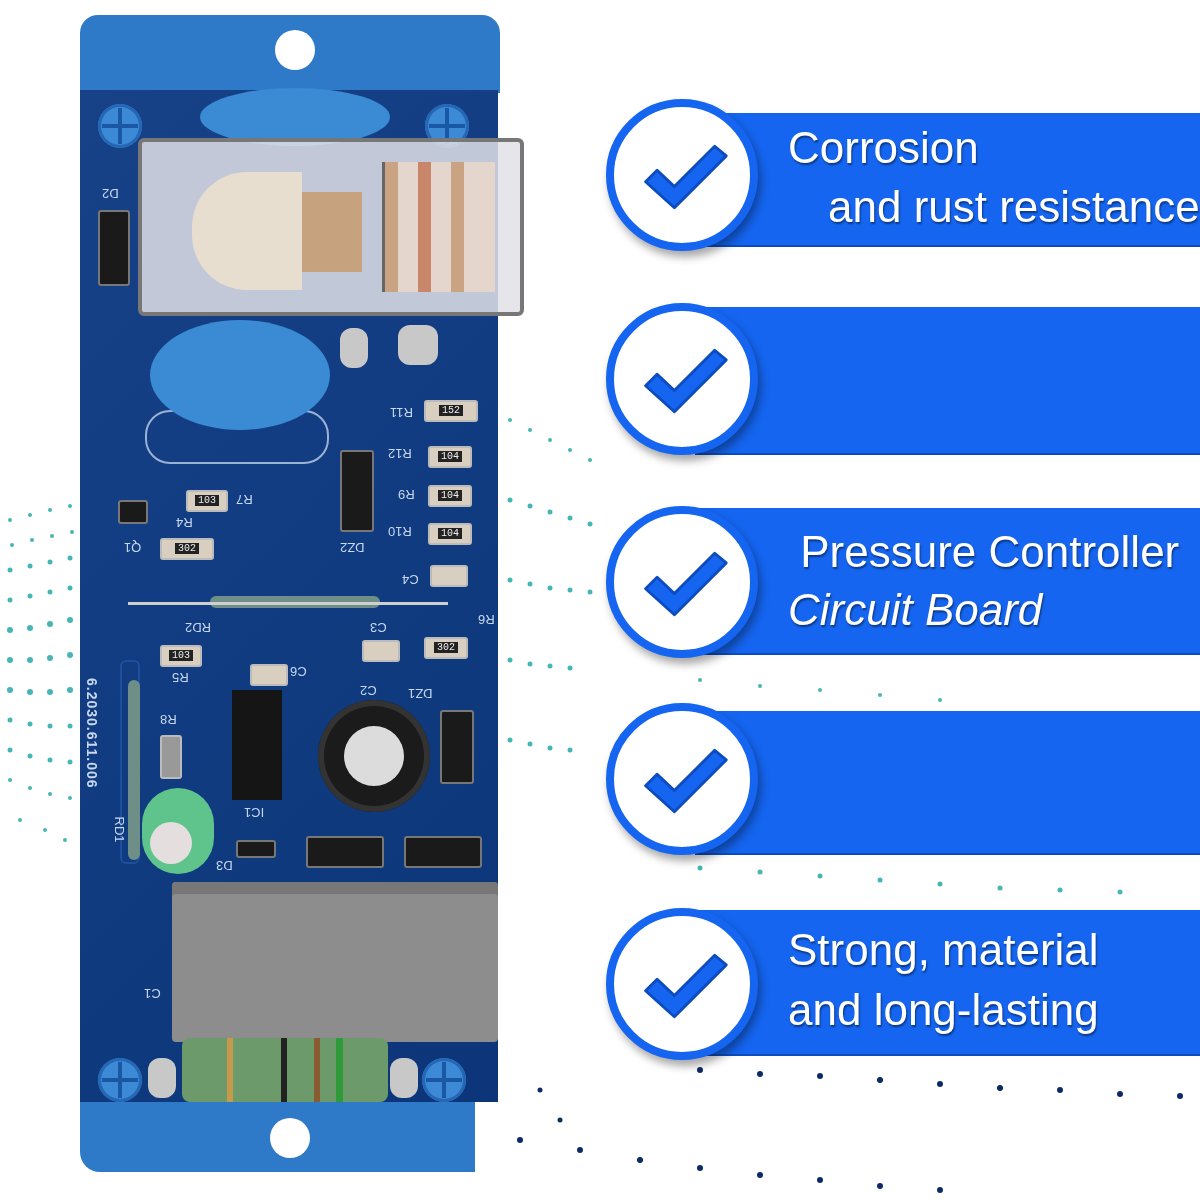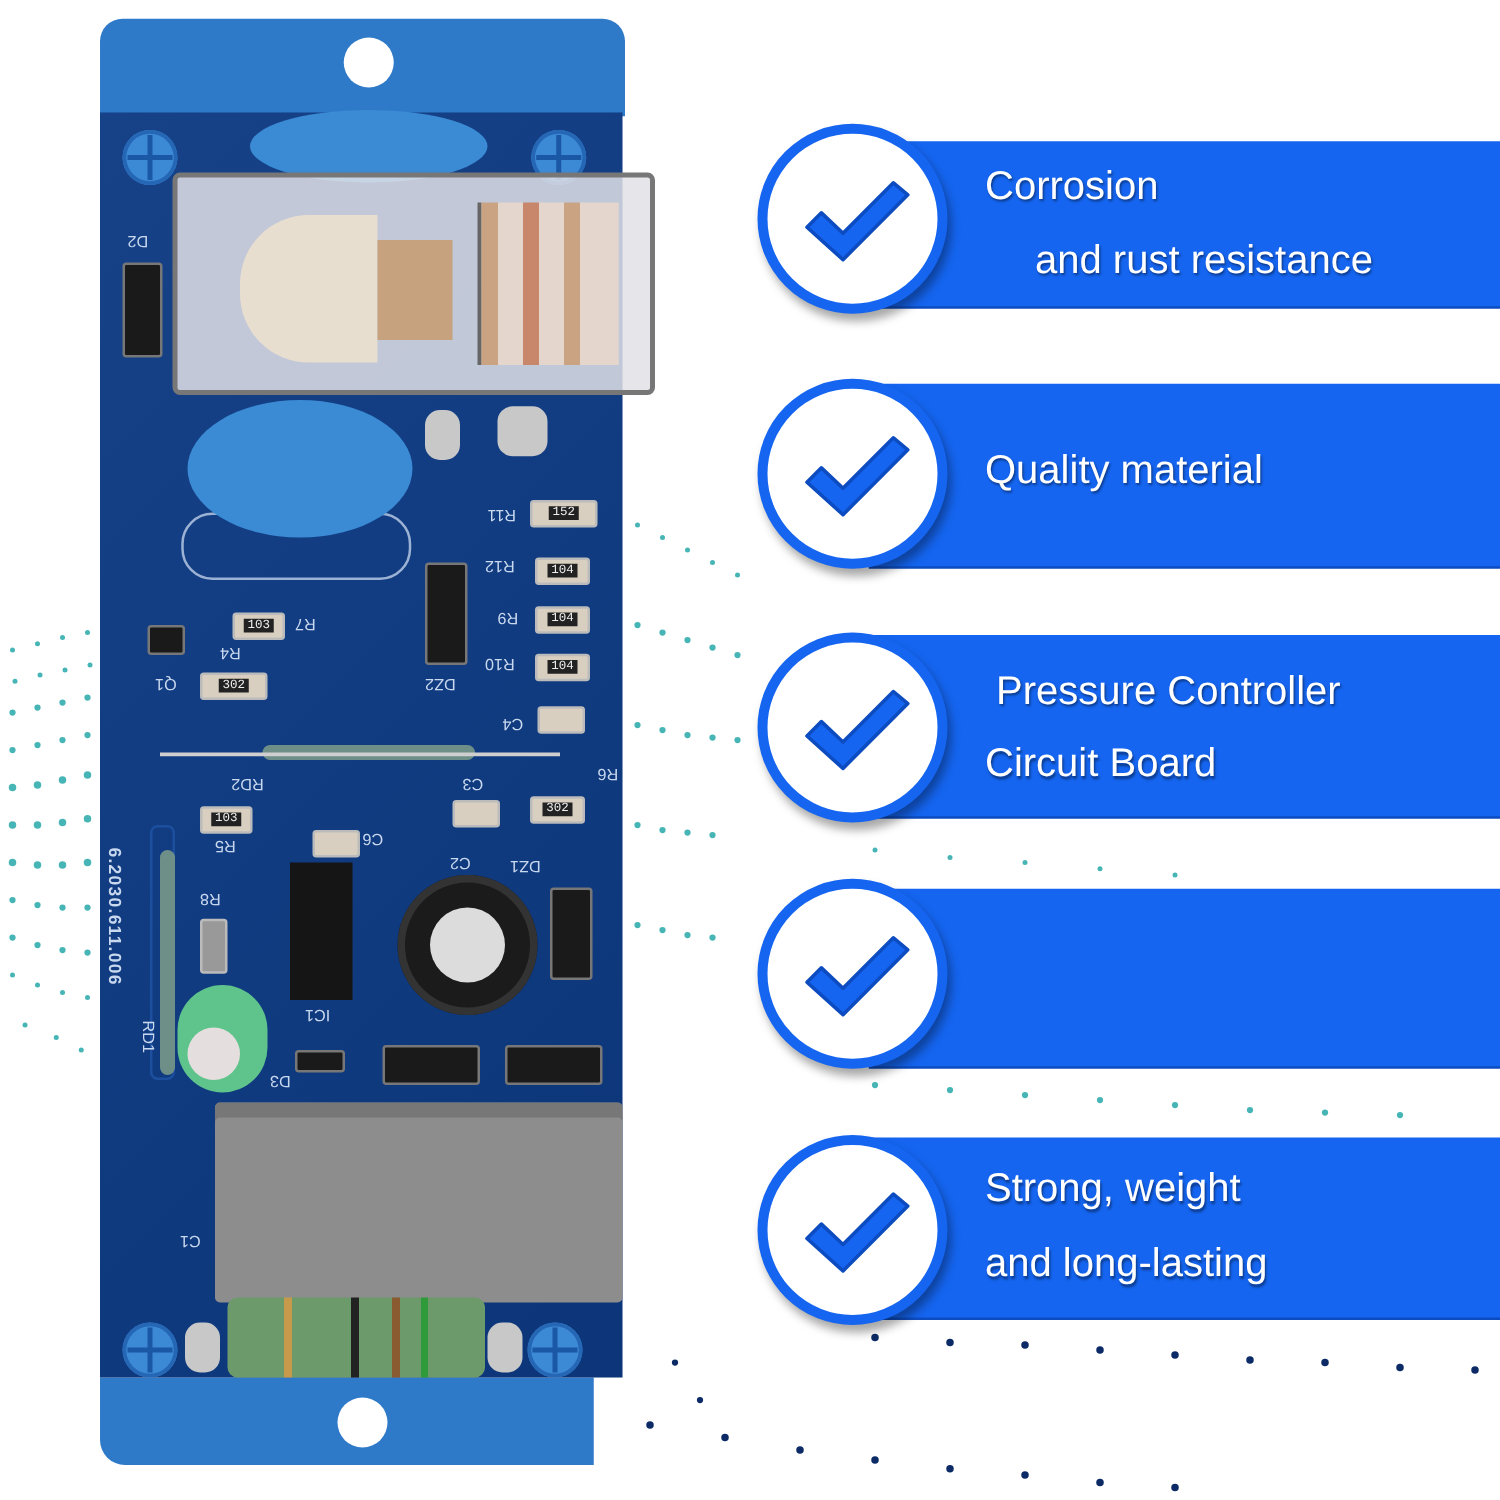--- a/index.html
+++ b/index.html
@@ -35,21 +35,21 @@
   .reed { position:absolute; height:12px; background:#6e8f88; border-radius:6px; }
   .xcap { position:absolute; left:172px; top:882px; width:326px; height:160px; background:#8d8d8d; box-shadow: inset 0 12px 0 #777; border-radius:4px; }
   .resistor { position:absolute; left:182px; top:1038px; width:206px; height:64px; border-radius:8px; background:linear-gradient(90deg,#6c9a6a 0 22%, #c79a4b 22% 25%, #6c9a6a 25% 48%, #222 48% 51%, #6c9a6a 51% 64%, #8a5a30 64% 67%, #6c9a6a 67% 75%, #2f9a3a 75% 78%, #6c9a6a 78%); }
   .pad { position:absolute; width:28px; height:40px; background:#c8c8c8; border-radius:12px; }
   
   .features { position:absolute; left:600px; top:0; width:600px; height:1200px; }
   .feature { position:absolute; left:0; width:600px; height:160px; }
   .banner { position:absolute; left:95px; top:22px; width:505px; height:128px; background:#1565f0; box-shadow: 0 2px 0 #0d4cc0; }
   .circle { position:absolute; left:6px; top:6px; width:136px; height:136px; border-radius:50%; background:#fff; border:8px solid #1565f0; box-shadow: 3px 6px 8px rgba(0,0,0,0.35); }
   .check { position:absolute; left:22px; top:22px; width:96px; height:96px; }
-  .ftext { position:absolute; left:188px; color:#fff; font-size:32px; line-height:60px; text-shadow: 1px 2px 2px rgba(0,0,0,0.45); white-space:nowrap; }
+  .ftext { position:absolute; left:188px; color:#fff; font-size:44px; line-height:60px; text-shadow: 1px 2px 2px rgba(0,0,0,0.45); white-space:nowrap; }
 </style>
 </head>
 <body>
 
 <svg class="dots" viewBox="0 0 1200 1200">
   <g fill="#1aa3a3" opacity="0.8">
     <circle cx="10" cy="520" r="2"></circle>
       <circle cx="30" cy="515" r="2"></circle>
       <circle cx="50" cy="510" r="2"></circle>
       <circle cx="70" cy="506" r="2"></circle>
@@ -258,47 +258,46 @@
     <div class="ftext" style="top:84px;margin-left:40px;">and rust resistance</div>
   </div>
 
   <div class="feature" style="top:297px;">
     <div class="banner" style="top:10px; height:146px;"></div>
     <div class="circle">
       <svg class="check" viewBox="0 0 100 100">
           <path d="M10 55 L22 43 L40 60 L82 18 L94 28 L40 82 Z" fill="#1565f0" stroke="#0d4cc0" stroke-width="3" stroke-linejoin="round"></path>
         </svg>
     </div>
-    <div class="ftext" style="top:48px;">Quality material</div>
   </div>
 
   <div class="feature" style="top:500px;">
     <div class="banner" style="top:8px; height:145px;"></div>
     <div class="circle">
       <svg class="check" viewBox="0 0 100 100">
           <path d="M10 55 L22 43 L40 60 L82 18 L94 28 L40 82 Z" fill="#1565f0" stroke="#0d4cc0" stroke-width="3" stroke-linejoin="round"></path>
         </svg>
     </div>
     <div class="ftext" style="top:22px; white-space:pre;"> Pressure Controller</div>
-    <div class="ftext" style="top:80px;">Circuit Board</div>
+    <div class="ftext" style="top:80px;font-style:italic;">Circuit Board</div>
   </div>
 
   <div class="feature" style="top:697px;">
     <div class="banner" style="top:14px; height:142px;"></div>
     <div class="circle">
       <svg class="check" viewBox="0 0 100 100">
           <path d="M10 55 L22 43 L40 60 L82 18 L94 28 L40 82 Z" fill="#1565f0" stroke="#0d4cc0" stroke-width="3" stroke-linejoin="round"></path>
         </svg>
     </div>
   </div>
 
   <div class="feature" style="top:902px;">
     <div class="banner" style="top:8px; height:144px;"></div>
     <div class="circle">
       <svg class="check" viewBox="0 0 100 100">
           <path d="M10 55 L22 43 L40 60 L82 18 L94 28 L40 82 Z" fill="#1565f0" stroke="#0d4cc0" stroke-width="3" stroke-linejoin="round"></path>
         </svg>
     </div>
-    <div class="ftext" style="top:18px;">Strong, weight</div>
+    <div class="ftext" style="top:18px;">Strong, material</div>
     <div class="ftext" style="top:78px;">and long-lasting</div>
   </div>
 
 </div>
 
 </body></html>

